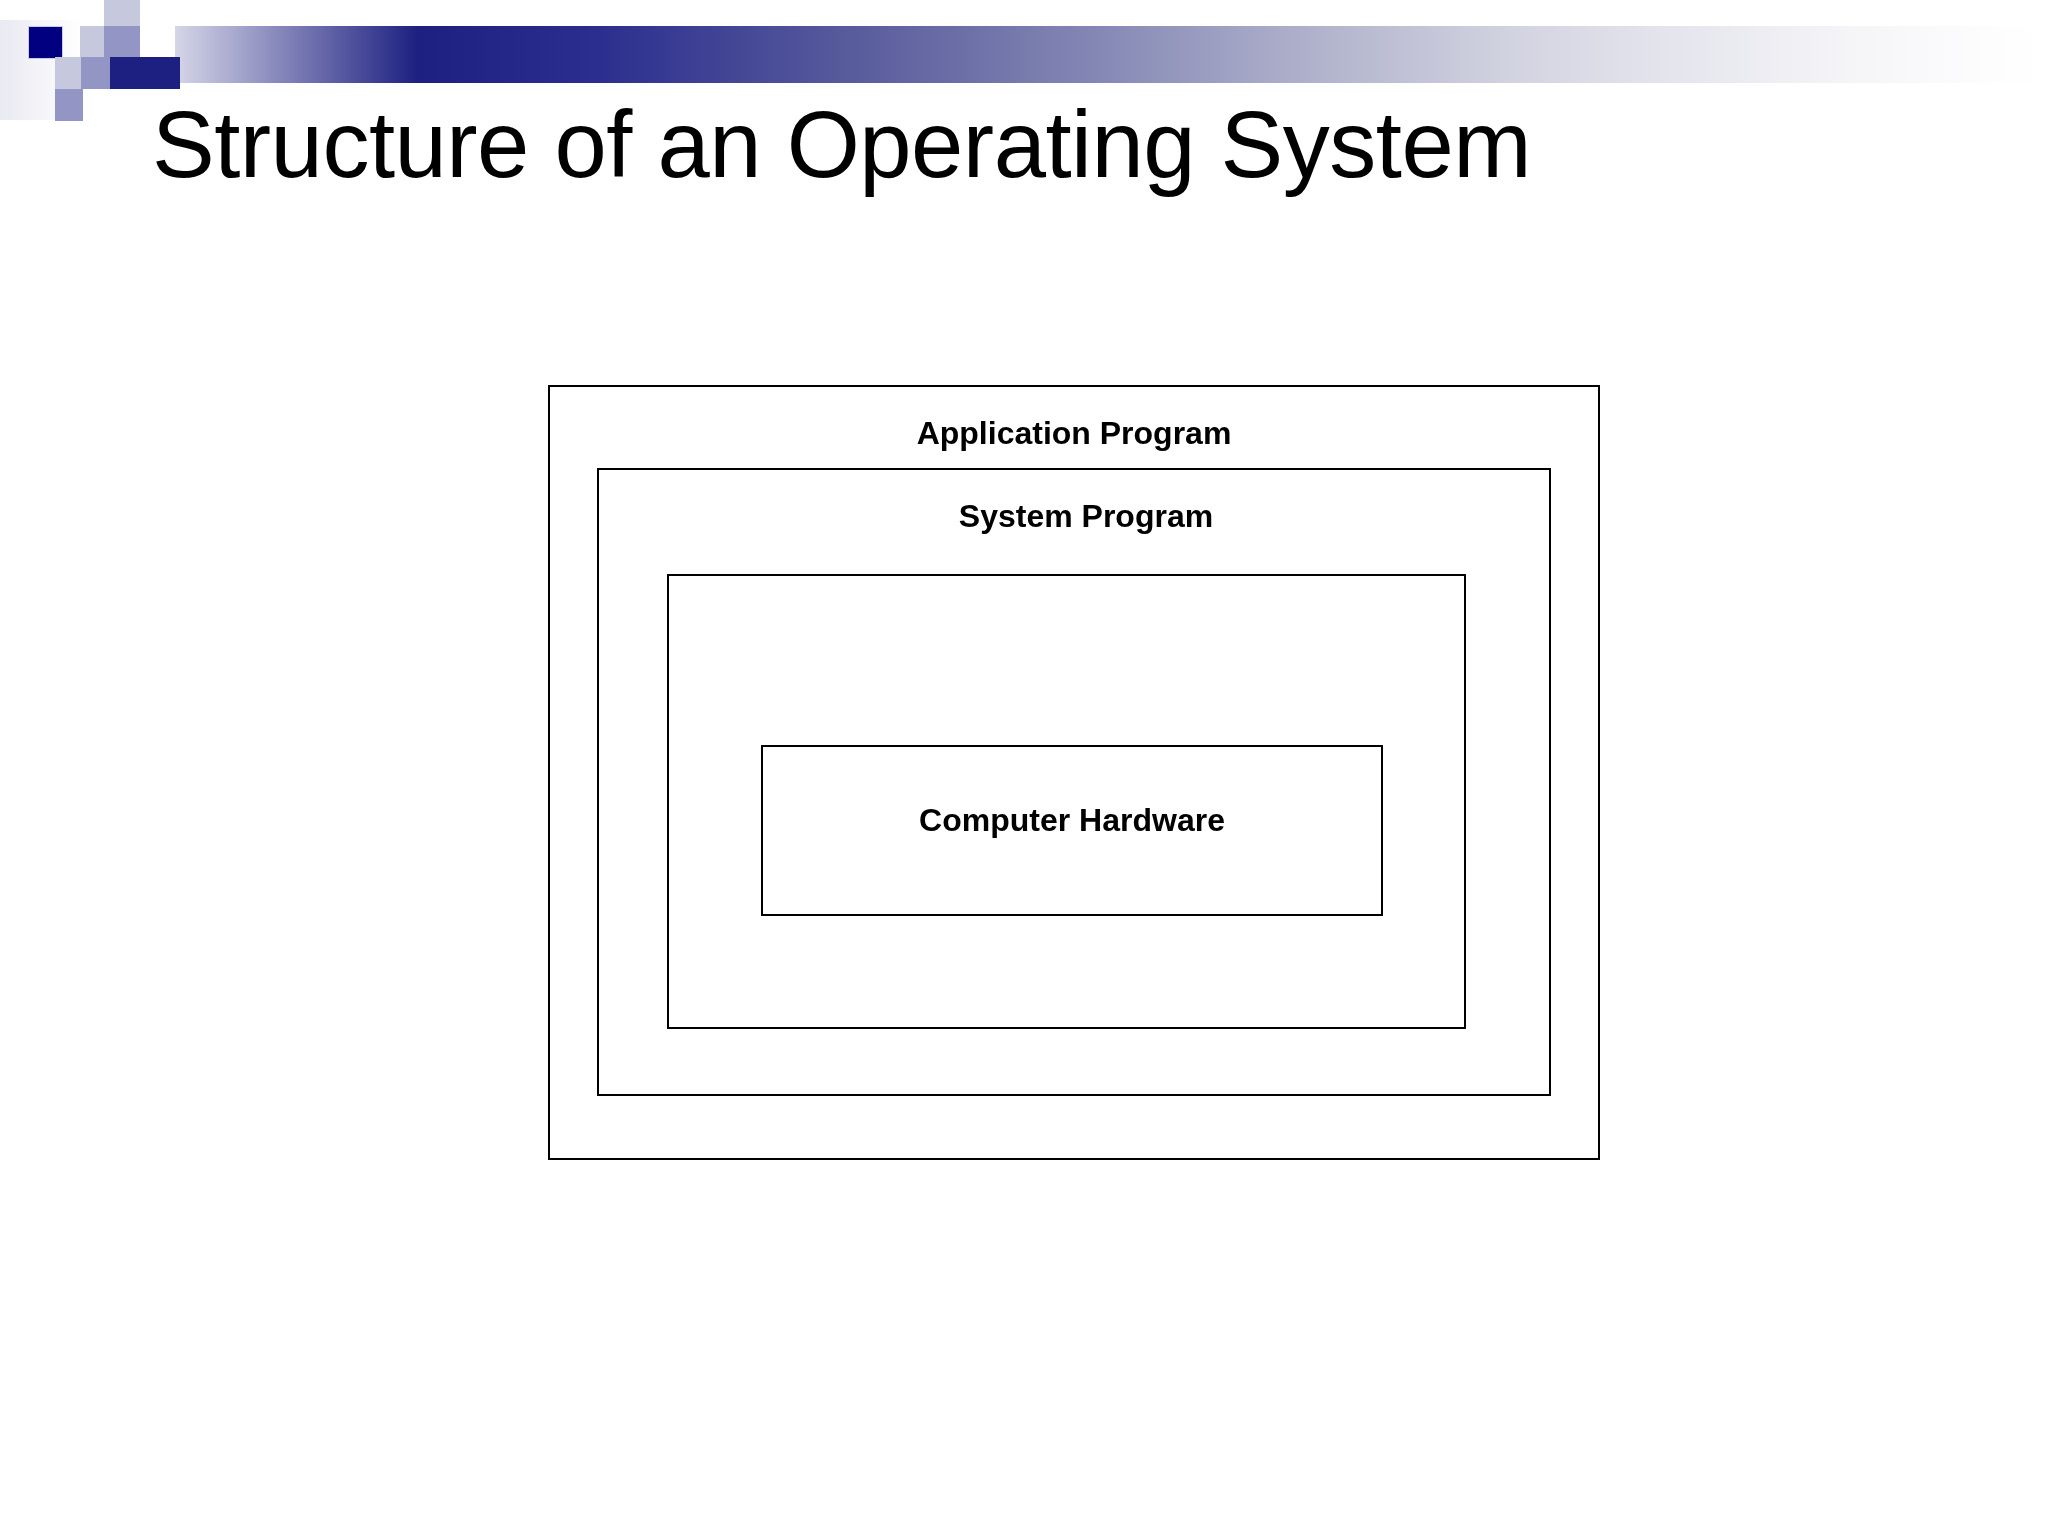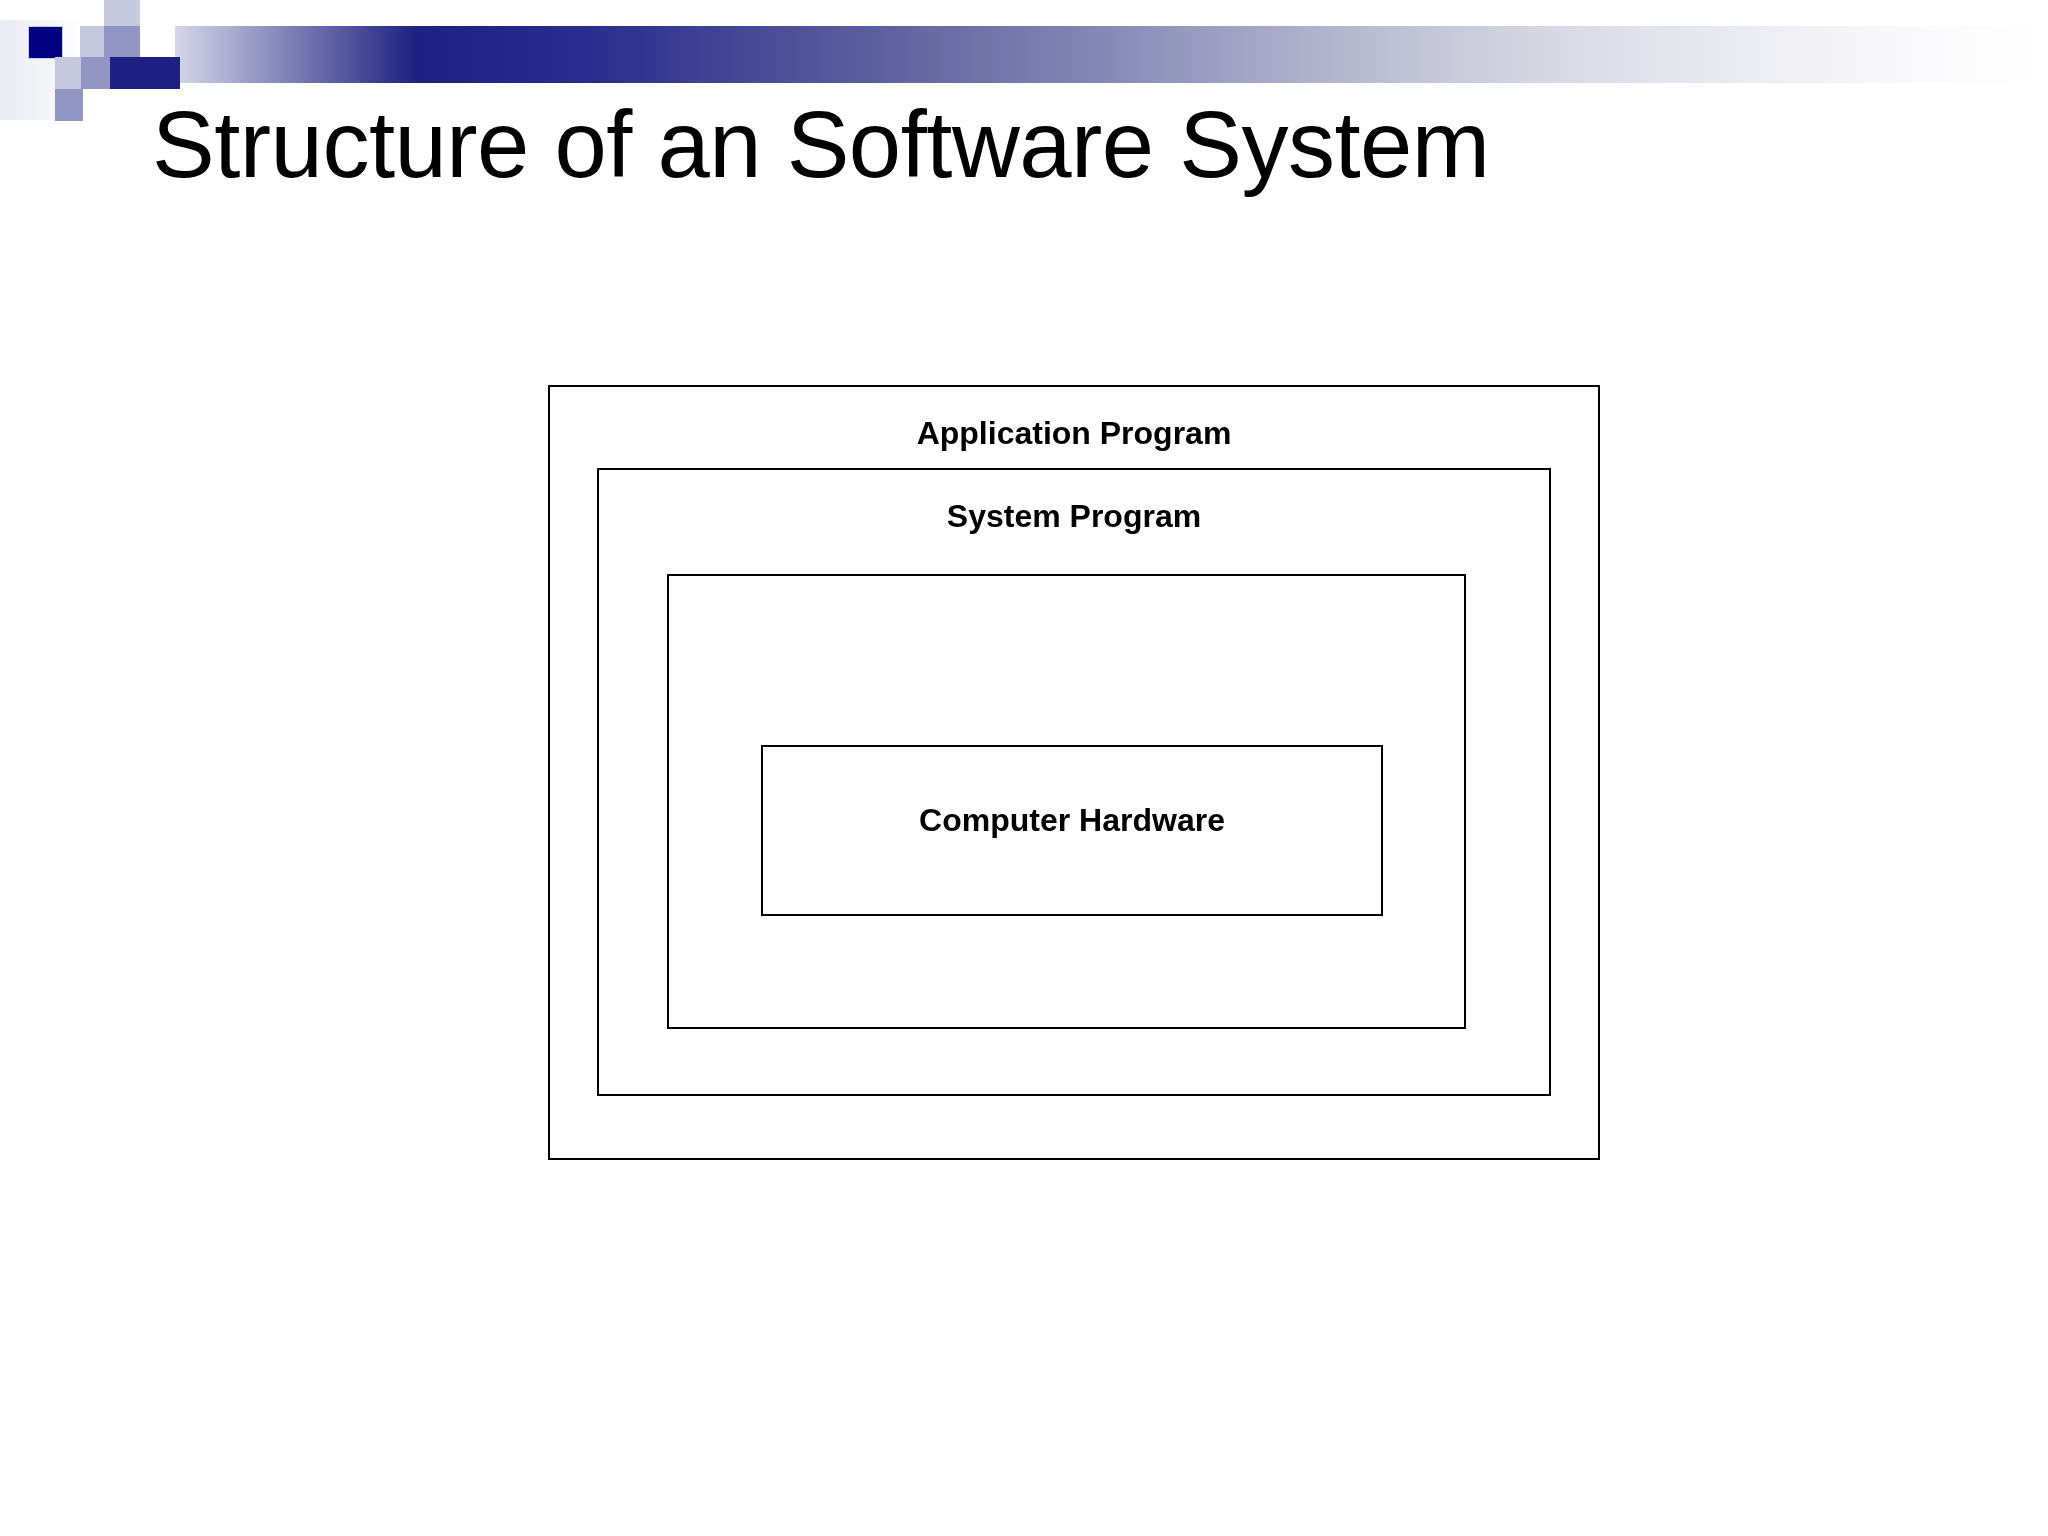--- a/index.html
+++ b/index.html
@@ -97,21 +97,21 @@
     font-size: 32px;
     font-weight: bold;
     color: #000000;
     white-space: nowrap;
   }
 
   .layer-1 { left: 548px; top: 385px; width: 1052px; height: 775px; }
   .layer-1 > .layer-label { top: 28px; }
 
   .layer-2 { left: 597px; top: 468px; width: 954px; height: 628px; }
-  .layer-2 > .layer-label { top: 28px; }
+  .layer-2 > .layer-label { top: 28px; margin-left: 12px; }
 
   .layer-3 { left: 667px; top: 574px; width: 799px; height: 455px; }
   .layer-3 > .layer-label { top: 38px; }
 
   .layer-4 { left: 761px; top: 745px; width: 622px; height: 171px; }
   .layer-4 > .layer-label { top: 55px; }
 </style>
 </head>
 <body>
 
@@ -127,21 +127,21 @@
   <div class="sq sq-light" style="left:80px; top:26px; width:30px; height:31px;"></div>
   <div class="sq sq-mid" style="left:104px; top:26px; width:36px; height:31px;"></div>
 
   <div class="sq sq-light" style="left:55px; top:57px; width:28px; height:32px;"></div>
   <div class="sq sq-mid" style="left:81px; top:57px; width:29px; height:32px;"></div>
   <div class="sq sq-deep" style="left:110px; top:57px; width:70px; height:32px;"></div>
 
   <div class="sq sq-mid" style="left:55px; top:89px; width:28px; height:32px;"></div>
 </div>
 
-<div class="slide-title">Structure of an Software System</div>
+<div class="slide-title">Structure of an Operating System</div>
 
 <div class="diagram">
 
   <div class="layer layer-1">
     <div class="layer-label">Application Program</div>
 
     <div class="layer layer-2" style="left:47px; top:81px; width:954px; height:628px;">
       <div class="layer-label">System Program</div>
 
       <div class="layer layer-3" style="left:68px; top:104px; width:799px; height:455px;">

